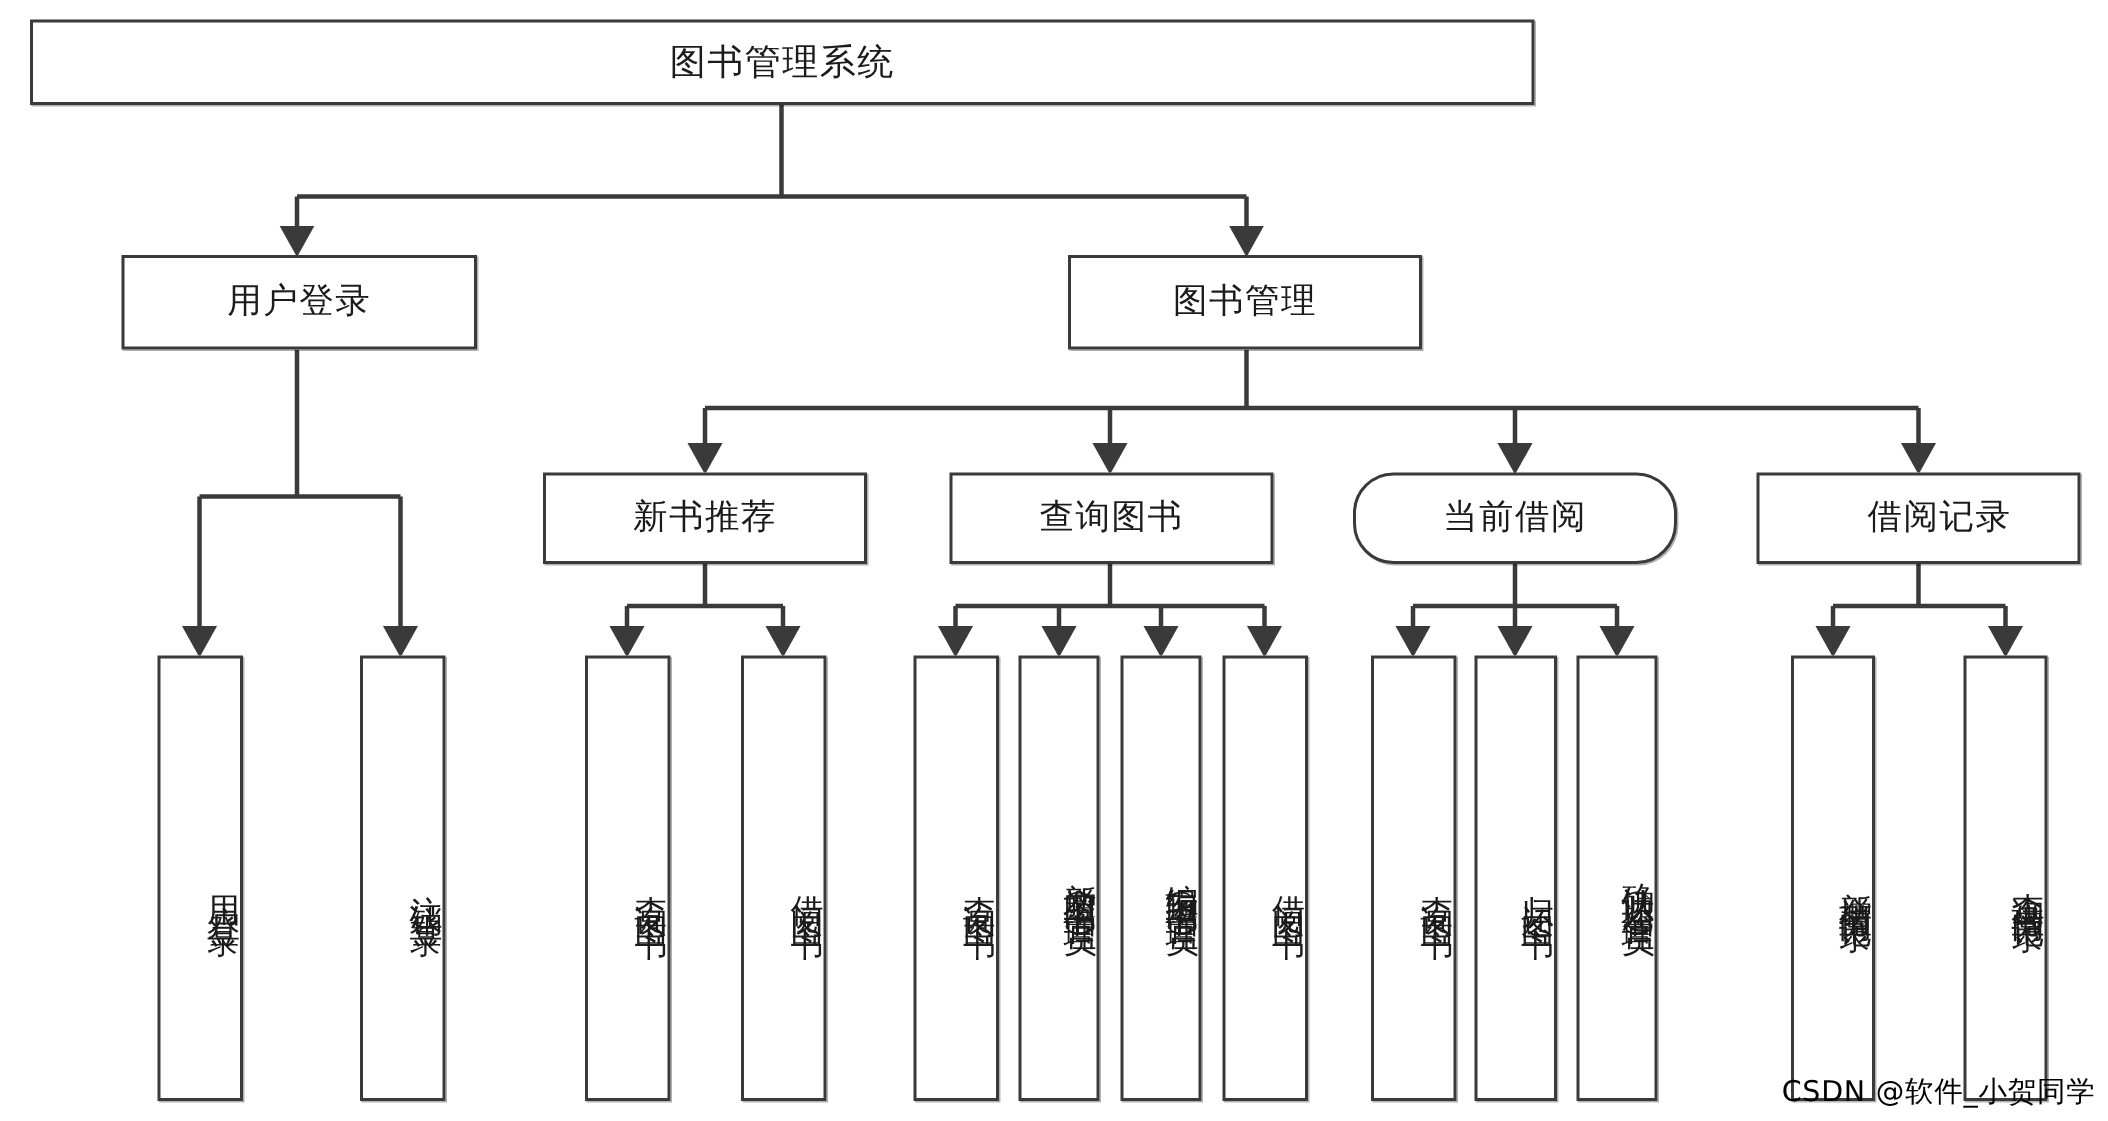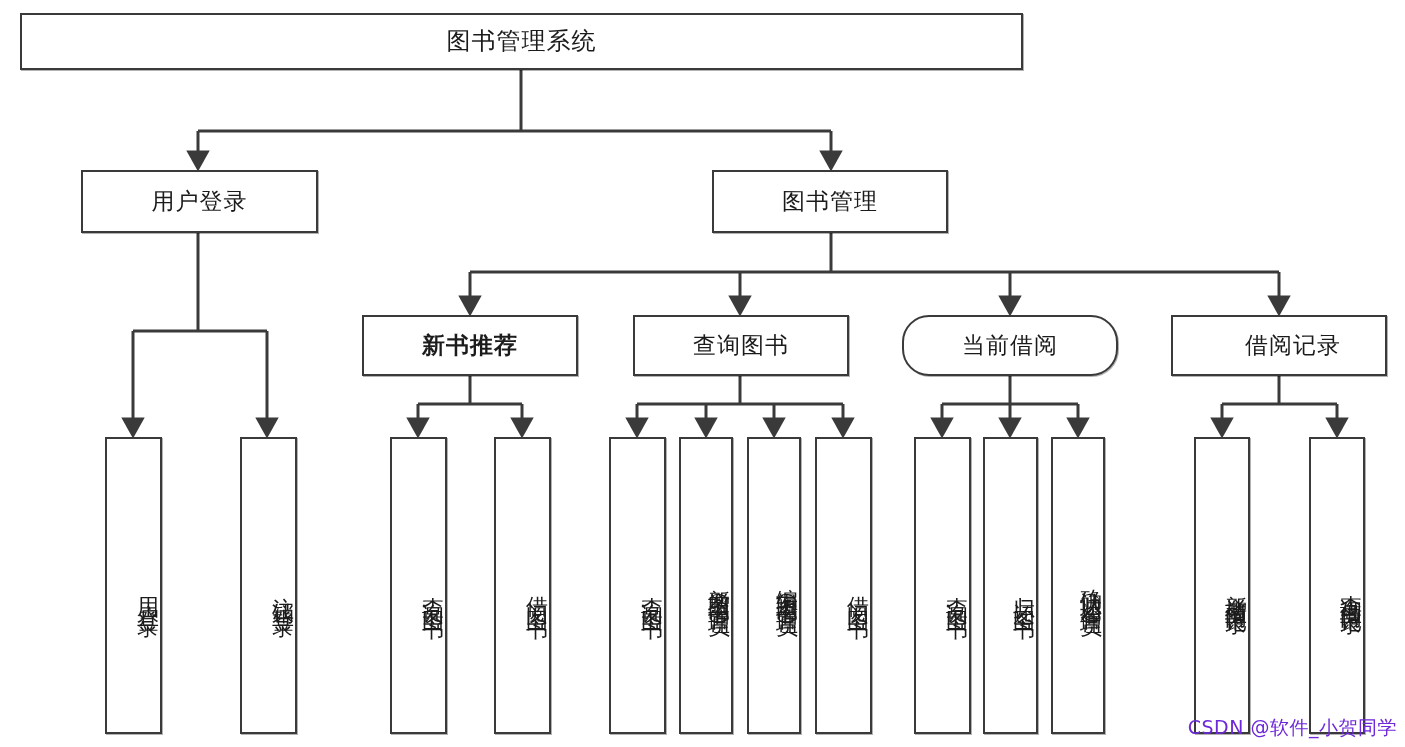--- a/index.html
+++ b/index.html
@@ -57,21 +57,21 @@
   }
   .node.v.tall {
     padding-top: 6px;
     letter-spacing: 4px;
   }
   .watermark {
     position: absolute;
     right: 8px;
     bottom: 6px;
     font-size: 19px;
-    color: #6d28d9;
+    color: #000000;
     letter-spacing: 0.5px;
     white-space: nowrap;
   }
 </style>
 </head>
 <body>
 
 <div id="canvas">
 
   <svg id="edges" viewBox="0 0 1405 747">
@@ -122,21 +122,21 @@
       <path d="M1222,404 L1222,427" marker-end="url(#arrow)"></path>
       <path d="M1337,404 L1337,427" marker-end="url(#arrow)"></path>
     </g>
   </svg>
 
   <div class="node h root" style="left:20px; top:13px; width:1003px; height:57px;">图书管理系统</div>
 
   <div class="node h" style="left:81px; top:170px; width:237px; height:63px;">用户登录</div>
   <div class="node h" style="left:712px; top:170px; width:236px; height:63px;">图书管理</div>
 
-  <div class="node h" style="left:362px; top:315px; width:216px; height:61px;font-weight:bold;">新书推荐</div>
+  <div class="node h" style="left:362px; top:315px; width:216px; height:61px;">新书推荐</div>
   <div class="node h" style="left:633px; top:315px; width:216px; height:61px;">查询图书</div>
   <div class="node h" style="left:902px; top:315px; width:216px; height:61px;border-radius:27px;">当前借阅</div>
   <div class="node h" style="left:1171px; top:315px; width:216px; height:61px;padding-left:28px;">借阅记录</div>
 
   <div class="node v" style="left:105px; top:437px; width:57px; height:297px;">用户登录</div>
   <div class="node v" style="left:240px; top:437px; width:57px; height:297px;">注销登录</div>
 
   <div class="node v" style="left:390px; top:437px; width:57px; height:297px;">查询图书</div>
   <div class="node v" style="left:494px; top:437px; width:57px; height:297px;">借阅图书</div>
 

